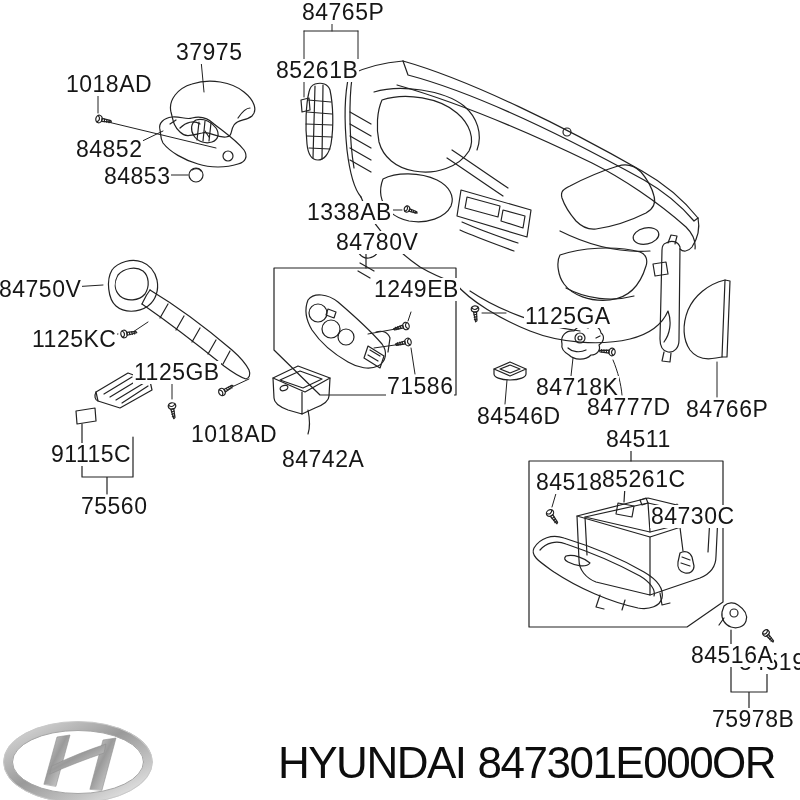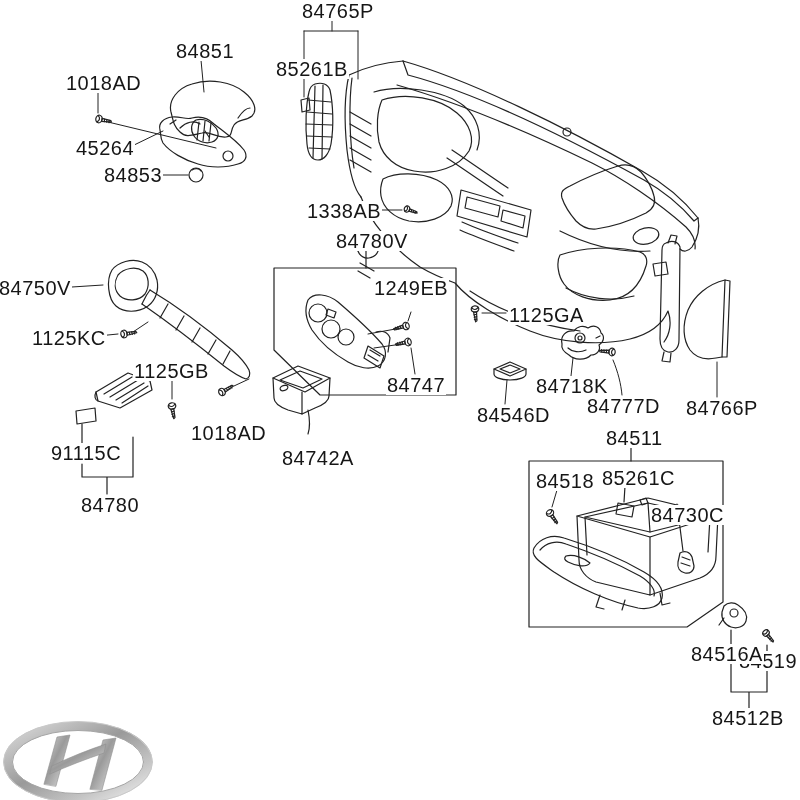--- a/index.html
+++ b/index.html
@@ -1,19 +1,19 @@
 <!DOCTYPE html>
 <html><head>
 <meta charset="utf-8">
 <style>
   html,body{margin:0;padding:0;background:#fff;}
   #stage{position:relative;width:800px;height:800px;background:#ffffff;overflow:hidden;
          font-family:"Liberation Sans",sans-serif;}
   #art{position:absolute;left:0;top:0;width:800px;height:800px;}
-  .callout{position:absolute;font-size:20px;line-height:1.0;color:#161616;background:#ffffff;
+  .callout{position:absolute;font-size:23px;line-height:1.0;color:#161616;background:#ffffff;
            white-space:nowrap;letter-spacing:0.5px;padding:0 1px;}
   #footer-line{position:absolute;left:278px;top:738px;font-size:44px;letter-spacing:-1.5px;
            color:#0d0d0d;white-space:nowrap;}
   #footer-line .code{margin-left:12px;}
   svg *{vector-effect:non-scaling-stroke;}
 </style>
 </head>
 <body>
 
 <div id="stage">
@@ -229,42 +229,45 @@
       <g fill="url(#silver)" stroke="#8f8f8f" stroke-width="0.6">
         <path d="M44,784 L57,737 L70,735 L56,786 Z"></path>
         <path d="M90,789 L103,740 L116,738 L102,790 Z"></path>
         <path d="M52,766 C70,757 88,750 106,744 L104,753 C86,759 68,766 50,774 Z"></path>
       </g>
     </g>
   </svg>
 
   <div class="callout" style="left:301px;top:1px">84765P</div>
   <div class="callout" style="left:275px;top:59px">85261B</div>
-  <div class="callout" style="left:175px;top:41px">84851</div>
+  <div class="callout" style="left:175px;top:41px">37975</div>
   <div class="callout" style="left:65px;top:73px">1018AD</div>
-  <div class="callout" style="left:75px;top:138px">45264</div>
+  <div class="callout" style="left:75px;top:138px">84852</div>
   <div class="callout" style="left:103px;top:165px">84853</div>
   <div class="callout" style="left:306px;top:201px">1338AB</div>
   <div class="callout" style="left:335px;top:231px">84780V</div>
   <div class="callout" style="left:-2px;top:278px">84750V</div>
   <div class="callout" style="left:31px;top:328px">1125KC</div>
   <div class="callout" style="left:373px;top:278px">1249EB</div>
-  <div class="callout" style="left:508px;top:305px">1125GA</div>
-  <div class="callout" style="left:386px;top:375px">84747</div>
+  <div class="callout" style="left:524px;top:305px">1125GA</div>
+  <div class="callout" style="left:386px;top:375px">71586</div>
   <div class="callout" style="left:133px;top:361px">1125GB</div>
   <div class="callout" style="left:190px;top:423px">1018AD</div>
   <div class="callout" style="left:281px;top:448px">84742A</div>
   <div class="callout" style="left:50px;top:443px">91115C</div>
-  <div class="callout" style="left:80px;top:495px">84780</div>
+  <div class="callout" style="left:80px;top:495px">75560</div>
   <div class="callout" style="left:535px;top:376px">84718K</div>
   <div class="callout" style="left:476px;top:405px">84546D</div>
   <div class="callout" style="left:586px;top:396px">84777D</div>
   <div class="callout" style="left:685px;top:398px">84766P</div>
   <div class="callout" style="left:605px;top:428px">84511</div>
   <div class="callout" style="left:535px;top:471px">84518</div>
   <div class="callout" style="left:601px;top:468px">85261C</div>
   <div class="callout" style="left:650px;top:505px">84730C</div>
   <div class="callout" style="left:738px;top:651px">84519</div>
   <div class="callout" style="left:690px;top:644px">84516A</div>
-  <div class="callout" style="left:711px;top:708px">84512B</div>
-
+  <div class="callout" style="left:711px;top:708px">75978B</div>
+
+  <div id="footer-line">
+    <span>HYUNDAI</span><span class="code">847301E000OR</span>
+  </div>
 
 </div>
 
 </body></html>

